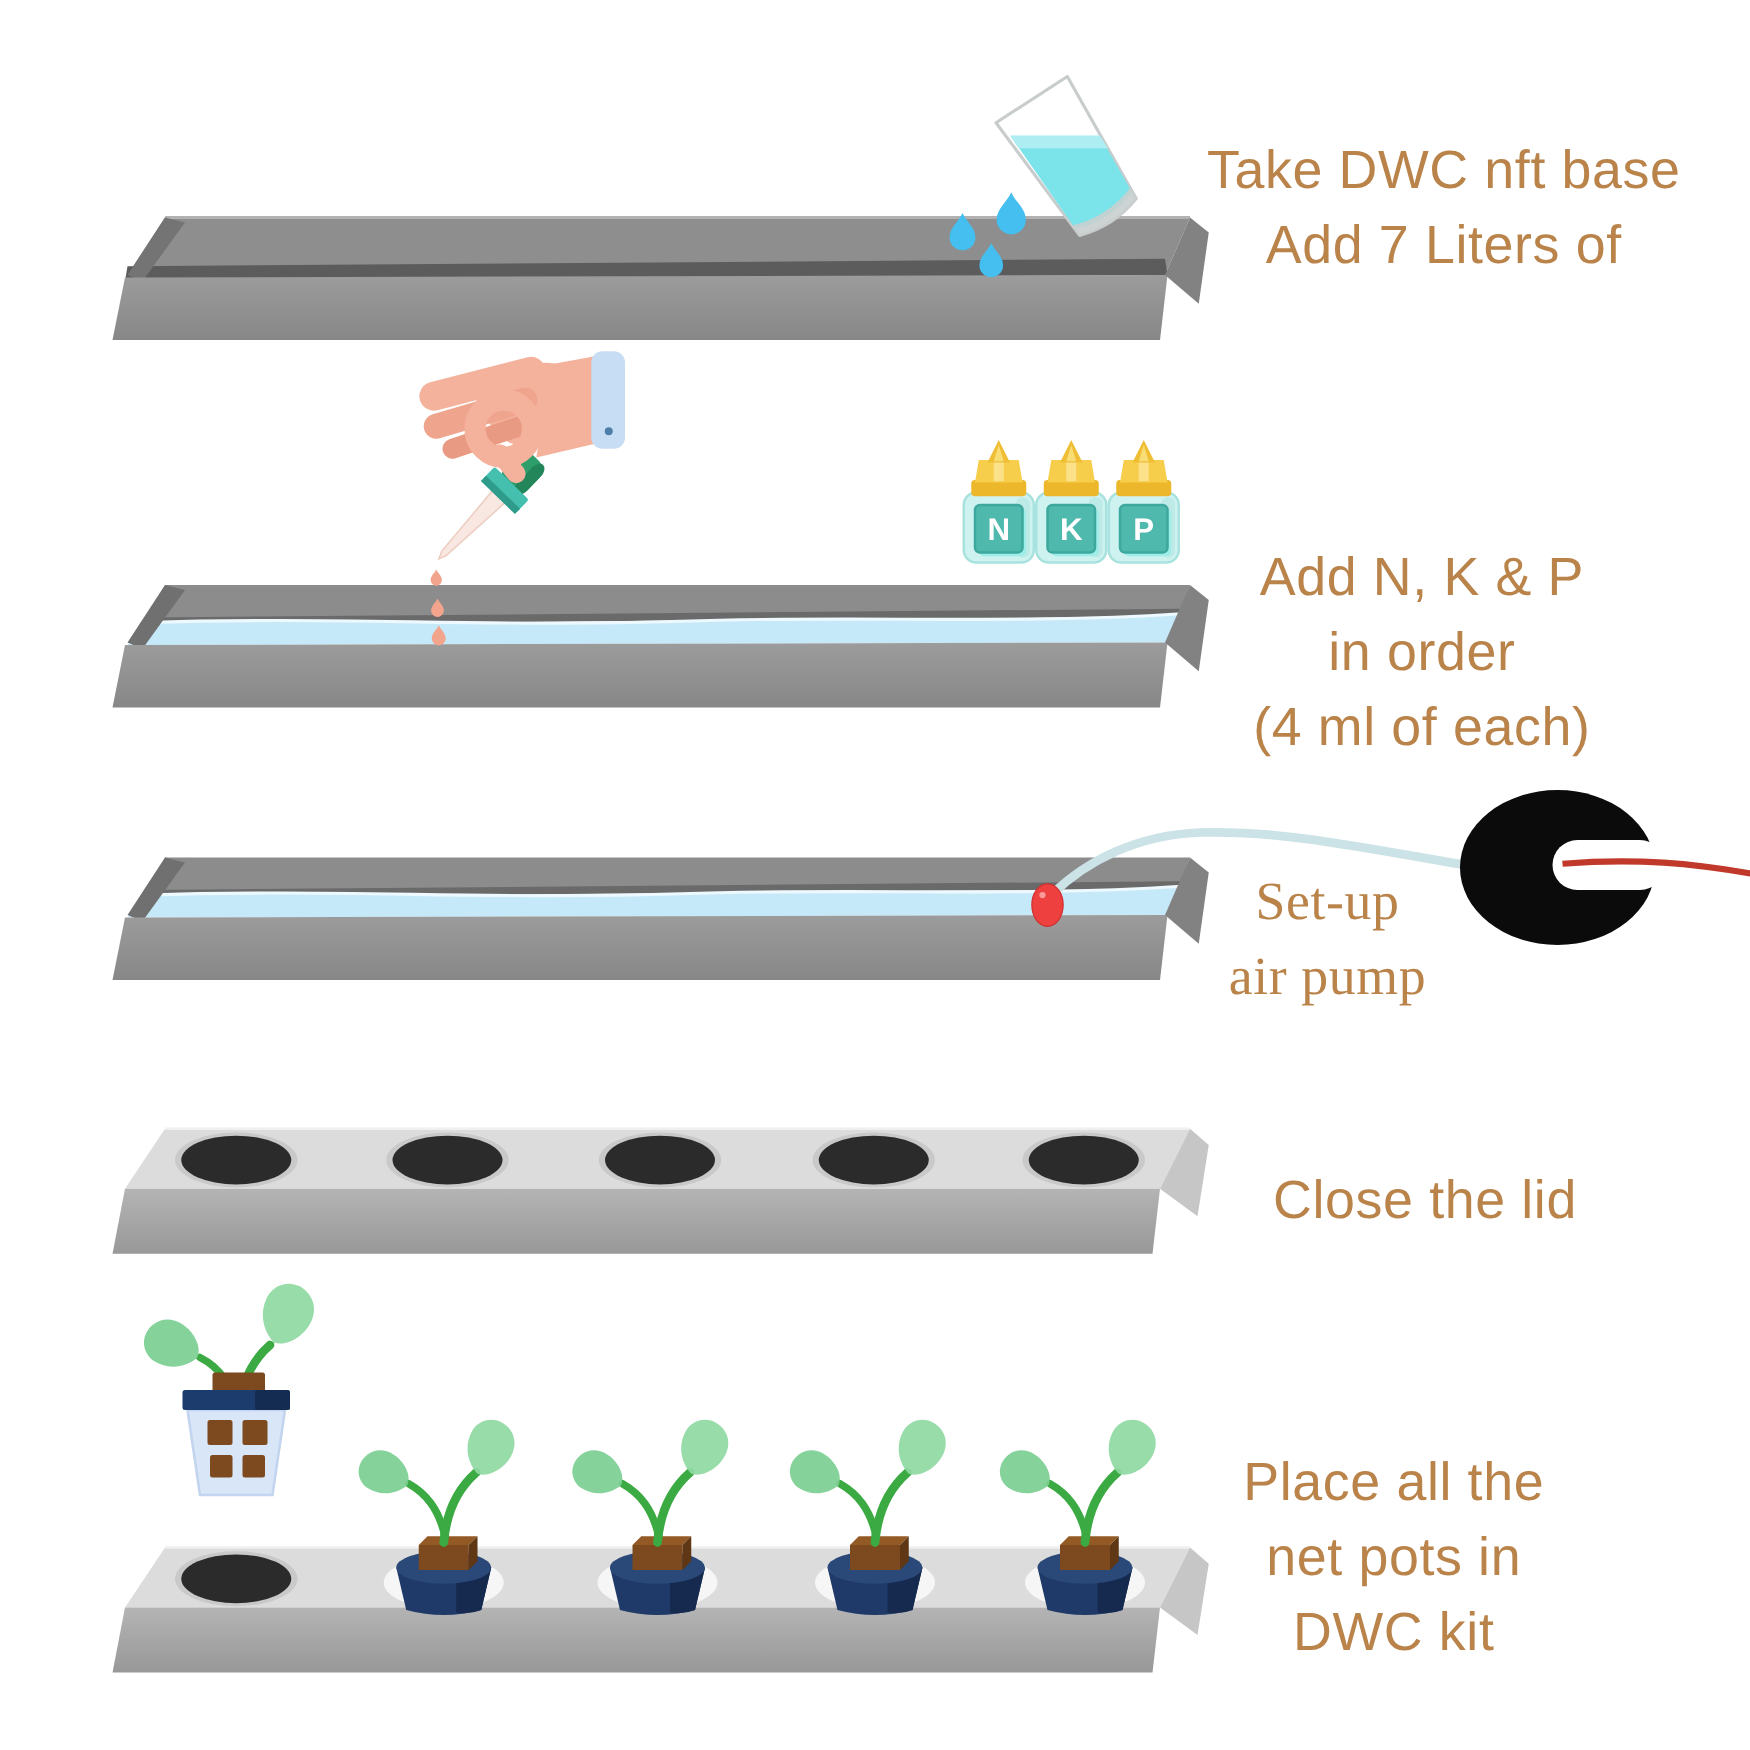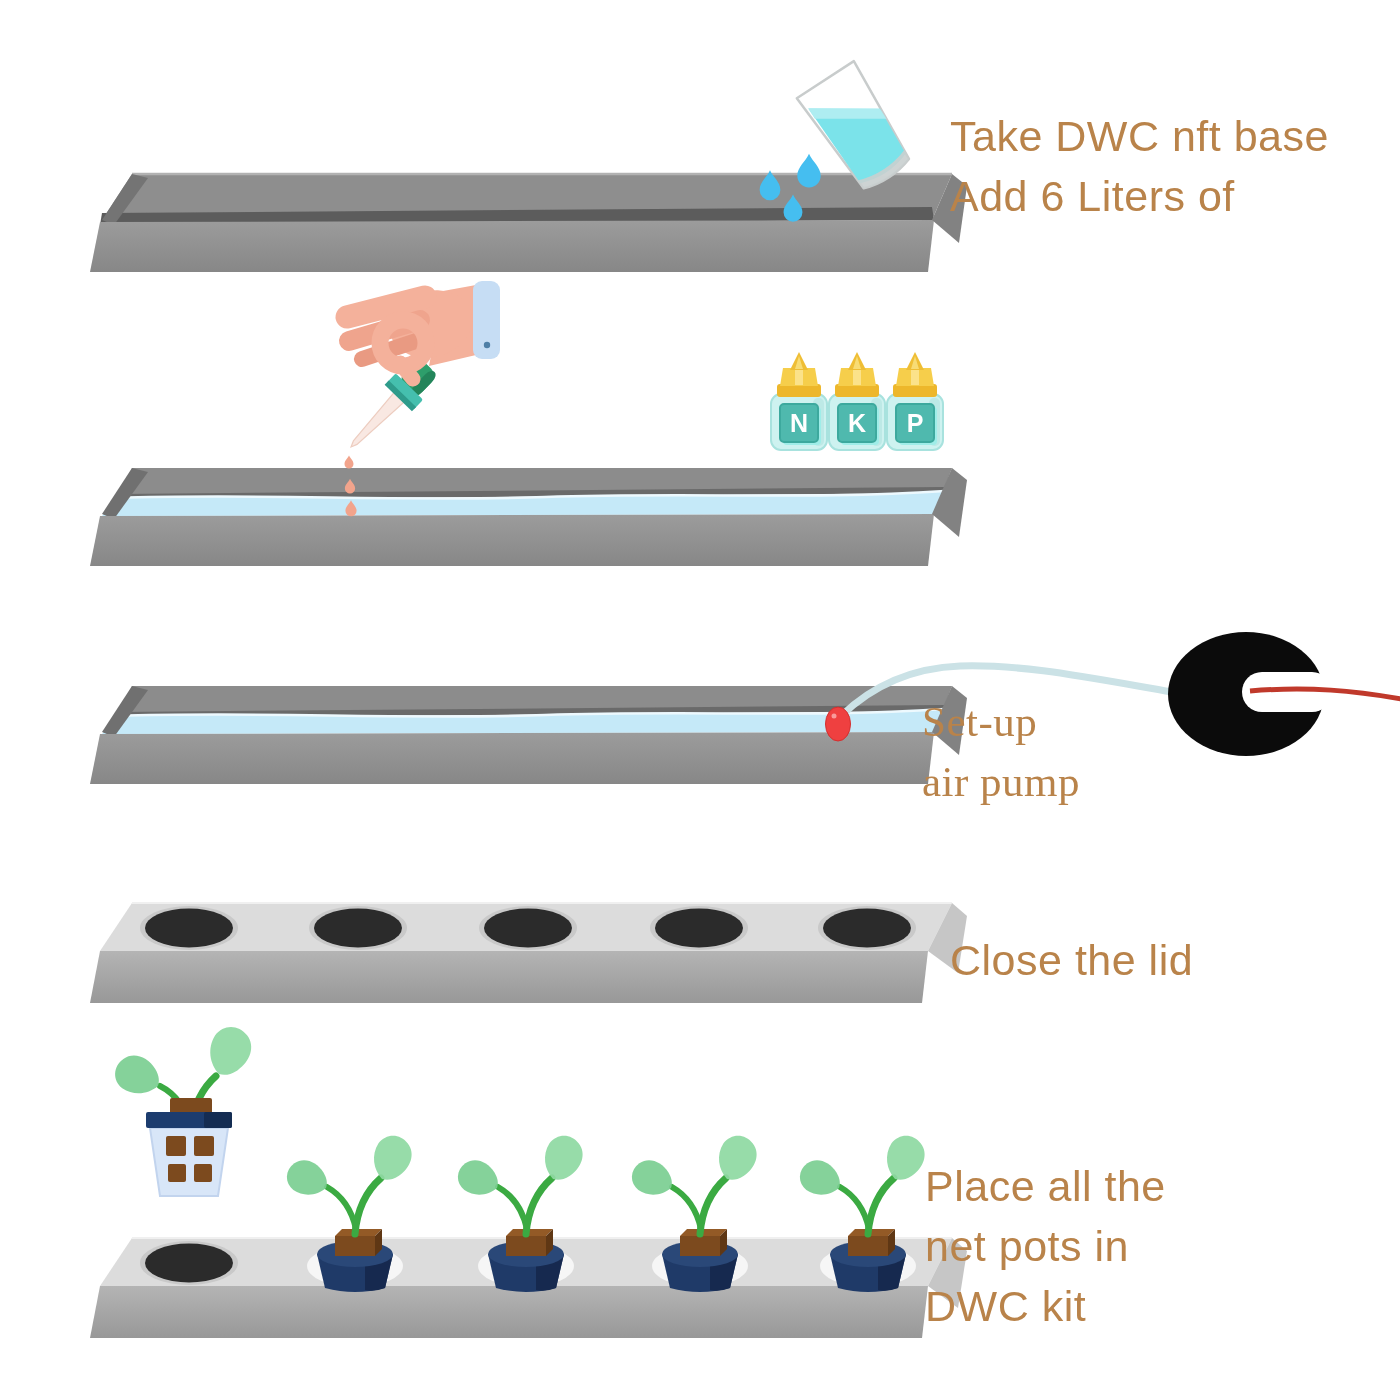--- a/index.html
+++ b/index.html
@@ -2,21 +2,21 @@
 <html><head>
 <meta charset="utf-8">
 <style>
   html,body{margin:0;padding:0;background:#ffffff;}
   .canvas{
     position:relative;width:1400px;height:1400px;background:#ffffff;
     overflow:hidden;font-family:"Liberation Sans",sans-serif;
   }
   .art{position:absolute;left:0;top:0;width:1400px;height:1400px;}
   .caption{
-    position:absolute;color:#B9834A;
+    position:absolute;text-align:center;color:#B9834A;
     font-size:43px;line-height:60px;font-weight:400;letter-spacing:.5px;
   }
   .cap-line{white-space:nowrap;}
   #cap1{left:950px;top:106px;width:410px;}
   #cap2{left:940px;top:432px;width:395px;}
   #cap3{left:922px;top:692px;width:280px;font-family:Liberation Serif, serif;}
   #cap4{left:950px;top:930px;width:380px;}
   #cap5{left:925px;top:1156px;width:380px;}
 </style>
 </head>
@@ -210,23 +210,28 @@
       <rect x="194" y="1136" width="20" height="20" rx="2" fill="#7C4A1E"></rect>
       <rect x="168" y="1164" width="18" height="18" rx="2" fill="#7C4A1E"></rect>
       <rect x="194" y="1164" width="18" height="18" rx="2" fill="#7C4A1E"></rect>
       <rect x="146" y="1112" width="86" height="16" rx="2" fill="#1C3C6E"></rect>
       <rect x="204" y="1112" width="28" height="16" rx="2" fill="#142C52"></rect>
     </g>
   </svg>
 
   <div class="caption" id="cap1">
     <div class="cap-line">Take DWC nft base</div>
-    <div class="cap-line">Add 6 Liters of</div>
-  </div>
-
+    <div class="cap-line">Add 7 Liters of</div>
+  </div>
+
+  <div class="caption" id="cap2">
+    <div class="cap-line">Add N, K &amp; P</div>
+    <div class="cap-line">in order</div>
+    <div class="cap-line">(4 ml of each)</div>
+  </div>
 
   <div class="caption" id="cap3">
     <div class="cap-line">Set-up</div>
     <div class="cap-line">air pump</div>
   </div>
 
   <div class="caption" id="cap4">
     <div class="cap-line">Close the lid</div>
   </div>
 

